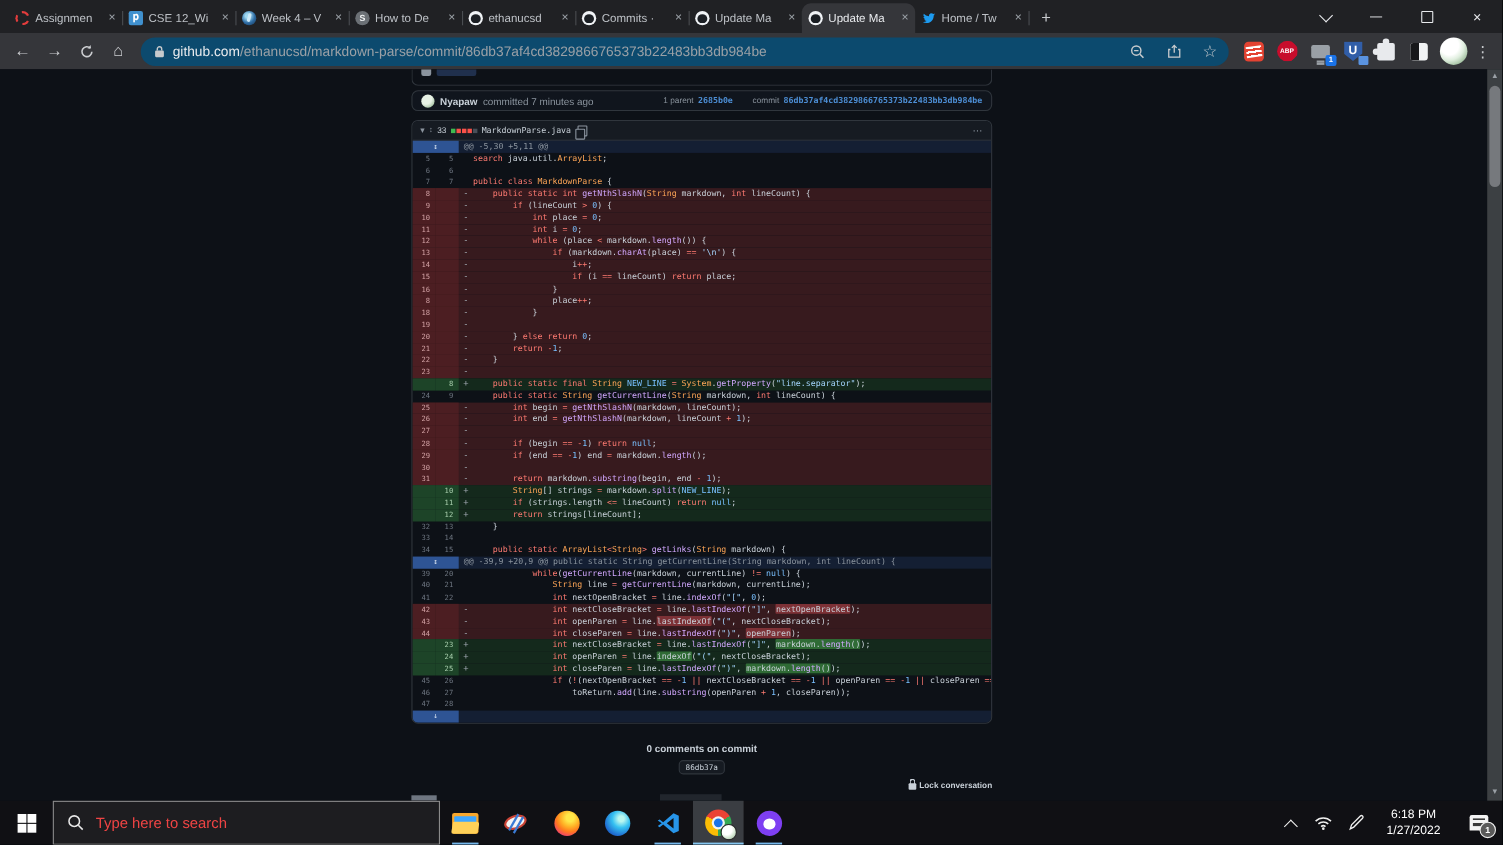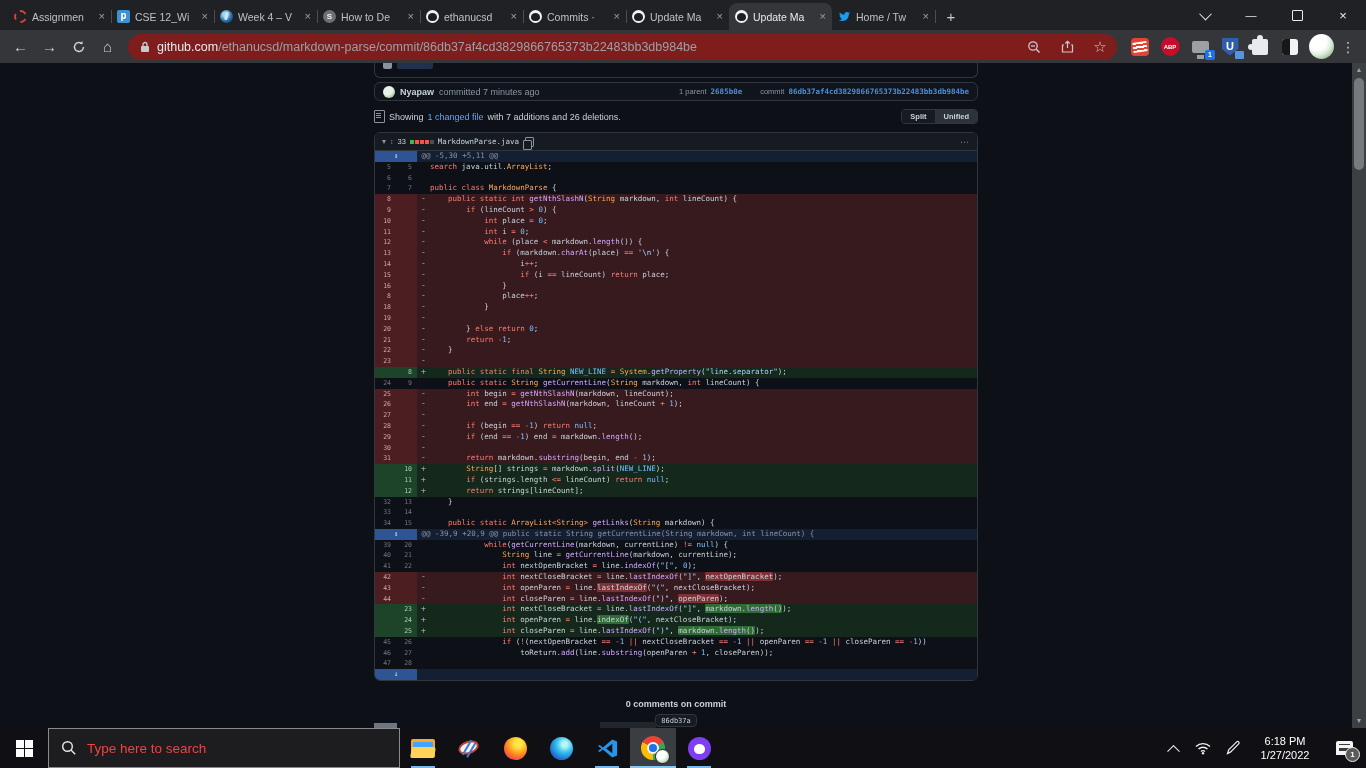--- a/index.html
+++ b/index.html
@@ -26,21 +26,21 @@
   .fav.twitter{border-radius:0;}
   .fav.twitter svg{position:absolute;inset:0;}
   .newtab{width:24px;height:24px;margin:0 0 2px 4px;display:flex;align-items:center;justify-content:center;color:#c7cacd;font-size:15px;flex:none;}
   .winctl{position:absolute;right:0;top:0;height:30px;display:flex;align-items:center;}
   .winctl .wbtn{width:46px;height:30px;display:flex;align-items:center;justify-content:center;color:#e8eaed;font-size:11px;}
   .winctl .restore{width:9px;height:9px;border:1px solid #e8eaed;border-radius:1px;position:relative;}
   .chev{width:8px;height:8px;border-left:1.5px solid #e8eaed;border-bottom:1.5px solid #e8eaed;transform:rotate(-45deg) translate(1px,-1px);}
 
   .toolbar{position:absolute;top:30px;left:0;right:0;height:33px;background:#35363a;display:flex;align-items:center;padding:0 8px;gap:4px;box-sizing:border-box;}
   .navbtn{width:25px;height:25px;border-radius:50%;display:flex;align-items:center;justify-content:center;color:#ccced1;font-size:15px;flex:none;}
-  .addr{flex:1;height:26px;background:#7f1d1d;border-radius:13px;display:flex;align-items:center;padding:0 4px 0 12px;gap:7px;min-width:0;margin:0 4px;}
+  .addr{flex:1;height:26px;background:#0c4a6e;border-radius:13px;display:flex;align-items:center;padding:0 4px 0 12px;gap:7px;min-width:0;margin:0 4px;}
   .addr .urltext{flex:1;white-space:nowrap;overflow:hidden;font-size:12.5px;color:#e8eaed;}
   .addr .urltext .path{color:#9aa0a6;}
   .addrbtn{width:26px;height:24px;display:flex;align-items:center;justify-content:center;color:#c7cacd;flex:none;font-size:14px;}
   .ext{width:30px;height:26px;display:flex;align-items:center;justify-content:center;position:relative;flex:none;}
   .ic-todoist{width:18px;height:18px;border-radius:4px;background:#e44332;position:relative;overflow:hidden;}
   .ic-todoist::after{content:"";position:absolute;left:2px;top:4px;width:14px;height:10px;
      background:linear-gradient(#fff 0 2px,transparent 2px 4px,#fff 4px 6px,transparent 6px 8px,#fff 8px 10px);transform:rotate(-8deg);}
   .ic-abp{width:19px;height:19px;background:#c70d2c;border-radius:50%;clip-path:polygon(30% 0,70% 0,100% 30%,100% 70%,70% 100%,30% 100%,0 70%,0 30%);display:flex;align-items:center;justify-content:center;color:#fff;font:bold 6px/1 "Liberation Sans",sans-serif;}
   .ic-monitor{width:17px;height:12px;background:#9aa0a6;border-radius:2px;position:relative;}
   .ic-monitor::after{content:"";position:absolute;left:5px;bottom:-4px;width:7px;height:2px;background:#9aa0a6;box-shadow:0 2px 0 #9aa0a6;}
@@ -55,21 +55,21 @@
   .avatar-br{width:25px;height:25px;border-radius:50%;background:radial-gradient(circle at 35% 30%,#ffffff 0 35%,#dfeede 55%,#9cbb9a 80%,#7fa17e 100%);flex:none;}
   .menu3{width:20px;display:flex;align-items:center;justify-content:center;color:#c7cacd;font-size:14px;flex:none;}
 
   
   .pg-scroll{position:absolute;top:63px;right:0;width:14px;height:665px;background:#3c4043;}
   .pg-scroll .arr{position:absolute;left:0;width:14px;height:14px;color:#9aa0a6;font-size:7px;text-align:center;line-height:14px;}
   .pg-scroll .thumb{position:absolute;left:2px;top:15px;width:10px;height:92px;background:#76797d;border-radius:5px;}
 
   
   .content{position:absolute;top:63px;left:0;width:1352px;height:665px;background:#0d1117;overflow:hidden;}
-  .ghcol{position:absolute;left:374px;top:0;width:604px;height:665px;}
+  .ghcol{position:absolute;left:374px;top:0;width:528px;height:665px;}
   .partialbox{position:relative;height:15px;border:1px solid #30363d;border-top:none;border-radius:0 0 6px 6px;overflow:hidden;box-sizing:border-box;}
   .partialbox .stub1{position:absolute;left:8px;top:-2px;width:9px;height:8px;background:#8b949e;border-radius:2px;}
   .partialbox .stub2{position:absolute;left:22px;top:-3px;width:36px;height:9px;background:#20304d;border-radius:2px;}
   .commitmeta{margin-top:4px;height:19px;border:1px solid #30363d;border-radius:6px;background:#10151d;display:flex;align-items:center;padding:0 8px;gap:5px;box-sizing:border-box;font-size:9px;color:#8b949e;}
   .commitmeta .av{width:12px;height:12px;border-radius:50%;background:radial-gradient(circle at 35% 30%,#e8f2e6 0 45%,#aec9ab 75%,#86a383 100%);flex:none;}
   .commitmeta .who{color:#c9d1d9;font-weight:bold;}
   .commitmeta .right{margin-left:auto;display:flex;align-items:center;gap:4px;font-size:7.5px;}
   .sha{font-family:"DejaVu Sans Mono",monospace;color:#4d8fd6;font-weight:bold;font-size:7.5px;}
   .summary{margin-top:8px;display:flex;align-items:center;gap:4px;font-size:9px;color:#c9d1d9;}
   .summary .link{color:#58a6ff;}
@@ -294,30 +294,20 @@
         <span>committed 7 minutes ago</span>
         <span class="right">
           <span>1 parent</span>
           <span class="sha">2685b0e</span>
           <span style="width:10px;"></span>
           <span>commit</span>
           <span class="sha">86db37af4cd3829866765373b22483bb3db984be</span>
         </span>
       </div>
 
-      <div class="summary">
-        <span class="fileicon"></span>
-        <span>Showing</span>
-        <span class="link">1 changed file</span>
-        <span>with 7 additions and 26 deletions.</span>
-        <span class="segbtns">
-          <span class="seg">Split</span>
-          <span class="seg sel">Unified</span>
-        </span>
-      </div>
 
       <div class="diffbox">
         <div class="fhead">
           <span>▾</span>
           <span style="font-size:7px;">↕</span>
           <span class="cnt">33</span>
           <span class="blocks" id="diffstat">
               <span class="blk" style="background: rgb(63, 185, 80);"></span>
               <span class="blk" style="background: rgb(248, 81, 73);"></span>
               <span class="blk" style="background: rgb(248, 81, 73);"></span>

